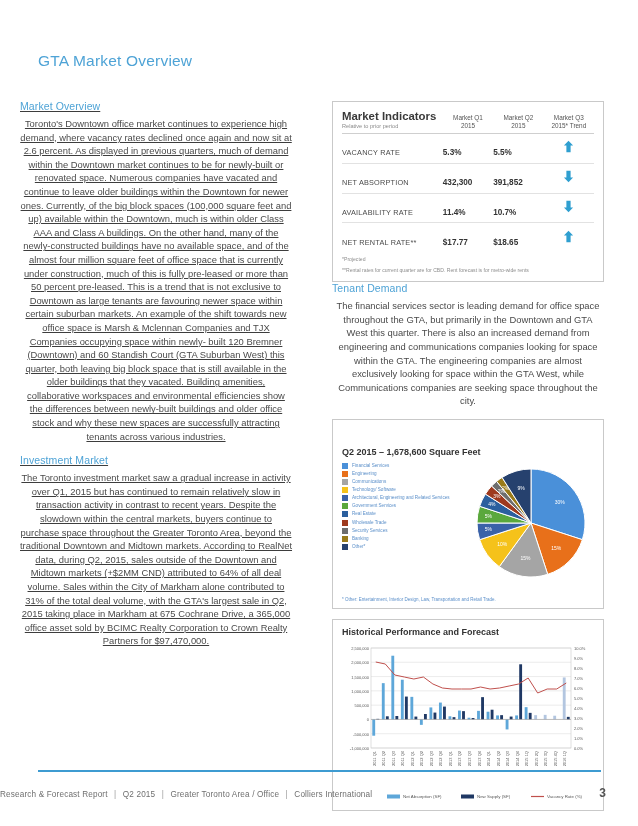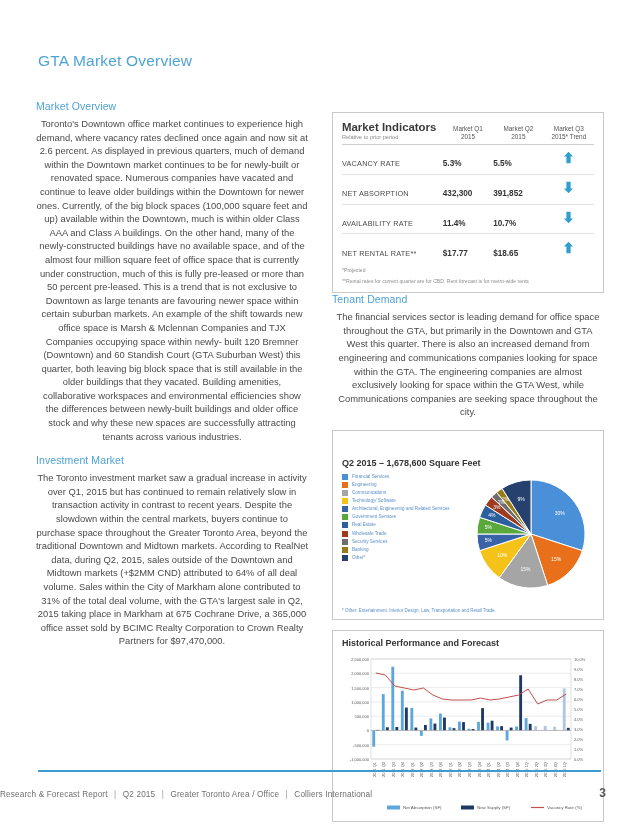--- a/index.html
+++ b/index.html
@@ -14,22 +14,22 @@
   }
   .page { position:absolute; inset:0; }
 
   
   .page-title {
     position:absolute; left:38px; top:52px;
     font-size:15.5px; color:#4ea3d6; font-weight:400; letter-spacing:.2px;
   }
 
   
-  .col-left  { position:absolute; left:36px; top:100px; width:272px; }
-  .col-right { position:absolute; left:332px; top:112px; width:272px; }
+  .col-left  { position:absolute; left:20px; top:100px; width:272px;text-decoration:underline; }
+  .col-right { position:absolute; left:332px; top:101px; width:272px; }
 
   .sec-head {
     color:#4ea3d6; font-size:10.5px; font-weight:400;
     margin:0 0 5px 0; letter-spacing:.1px;
   }
   .body-text {
     font-size:9.4px; line-height:13.6px; color:#4a4a4a;
     text-align:center; margin:0 0 11px 0;
   }
 

